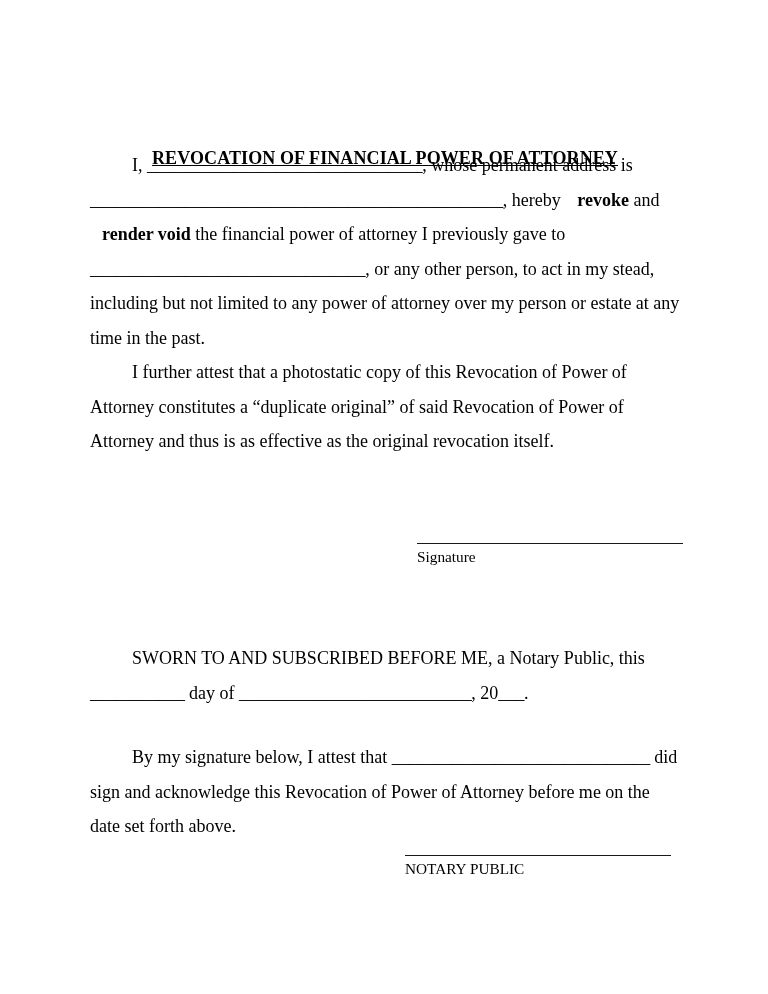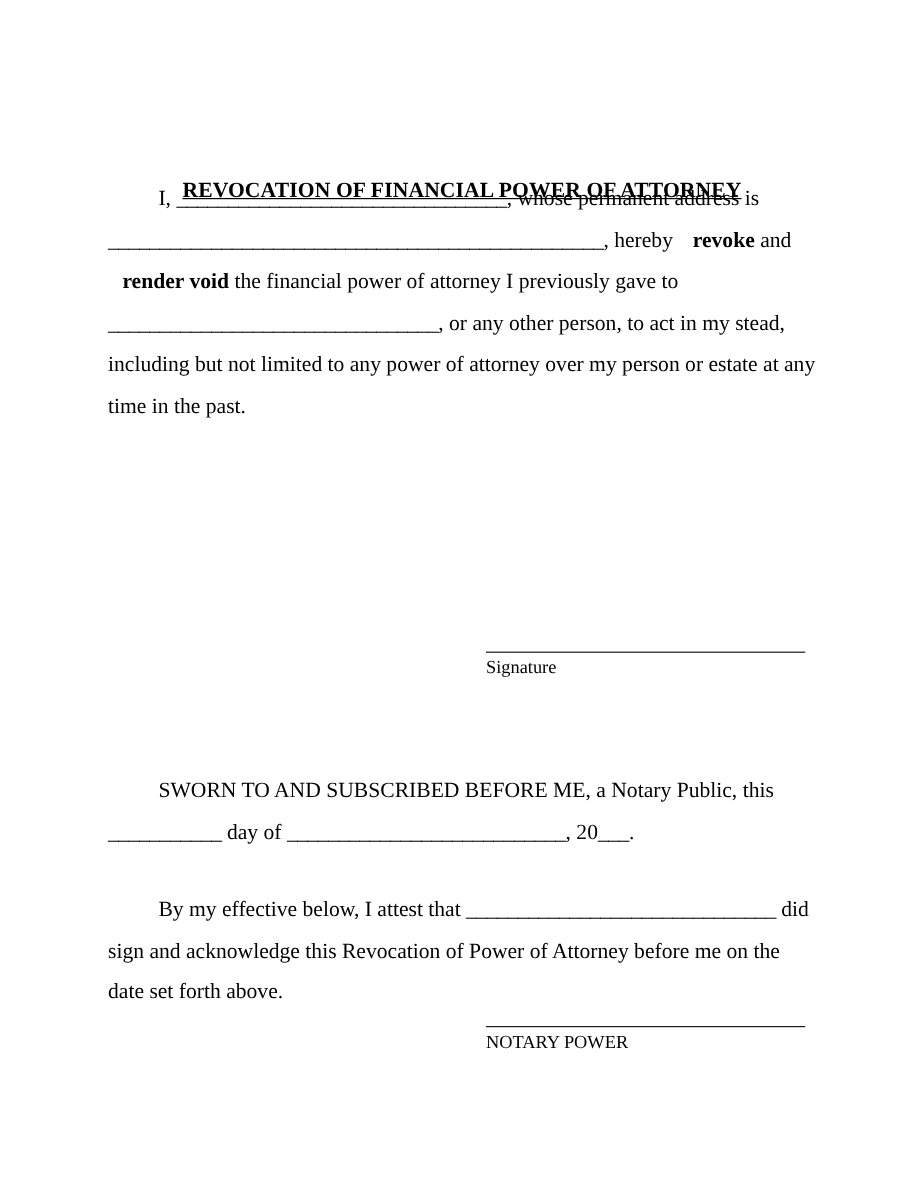--- a/index.html
+++ b/index.html
@@ -65,55 +65,56 @@
     height: 0;
     font-size: 0;
     line-height: 0;
   }
   .sig-block .sig-label {
     font-size: 15.3px;
     line-height: 22px;
     padding-top: 2px;
     white-space: nowrap;
   }
-  #signature-block { top: 543px; }
+  #signature-block { top: 543px; margin-left: 12px; }
   #notary-block    { top: 855px; }
 
   
   #para-group-1 { position: absolute; left: 0;   top: 0;   width: 590px; }
   #sworn-para   { position: absolute; left: 0;   top: 493px; width: 590px; }
   #attest-para  { position: absolute; left: 0;   top: 592px; width: 590px; }
 </style>
 </head>
 <body>
 
 <div class="page">
 
   <div class="doc-body">
 
     <h1 class="doc-title">REVOCATION OF FINANCIAL POWER OF ATTORNEY</h1>
 
     <div id="para-group-1">
       <p class="para indent"><span>I, </span><span class="blank">________________________________</span><span>, whose permanent address is</span><br><span class="blank">________________________________________________</span><span>,  hereby </span><b>revoke</b><span> and </span><b>render void</b><span> the financial power of attorney I previously gave to </span><span class="blank">________________________________</span><span>,  or any other person, to act in my stead, including but not limited to any power of attorney over my person or estate at any time in the past.</span></p>
 
+      <p class="para indent">I further attest that a photostatic copy of this Revocation of Power of Attorney constitutes a “duplicate original” of said Revocation of Power of Attorney and thus is as effective as the original revocation itself.</p>
     </div>
 
     <div id="sworn-para">
       <p class="para indent"><span>SWORN TO AND SUBSCRIBED BEFORE ME, a Notary Public, this </span><span class="blank">___________</span><span> day of </span><span class="blank">___________________________</span><span>, 20</span><span class="blank">___</span><span>.</span></p>
     </div>
 
     <div id="attest-para">
-      <p class="para indent"><span>By my effective below, I attest that </span><span class="blank">______________________________</span><span> did sign and acknowledge this Revocation of Power of Attorney before me on the date set forth above.</span></p>
+      <p class="para indent"><span>By my signature below, I attest that </span><span class="blank">______________________________</span><span> did sign and acknowledge this Revocation of Power of Attorney before me on the date set forth above.</span></p>
     </div>
 
   </div>
 
   <div class="sig-block" id="signature-block">
     <div class="rule"></div>
     <div class="sig-label">Signature</div>
   </div>
 
   <div class="sig-block" id="notary-block">
     <div class="rule"></div>
-    <div class="sig-label">NOTARY POWER</div>
+    <div class="sig-label">NOTARY PUBLIC</div>
   </div>
 
 </div>
 
 </body></html>

